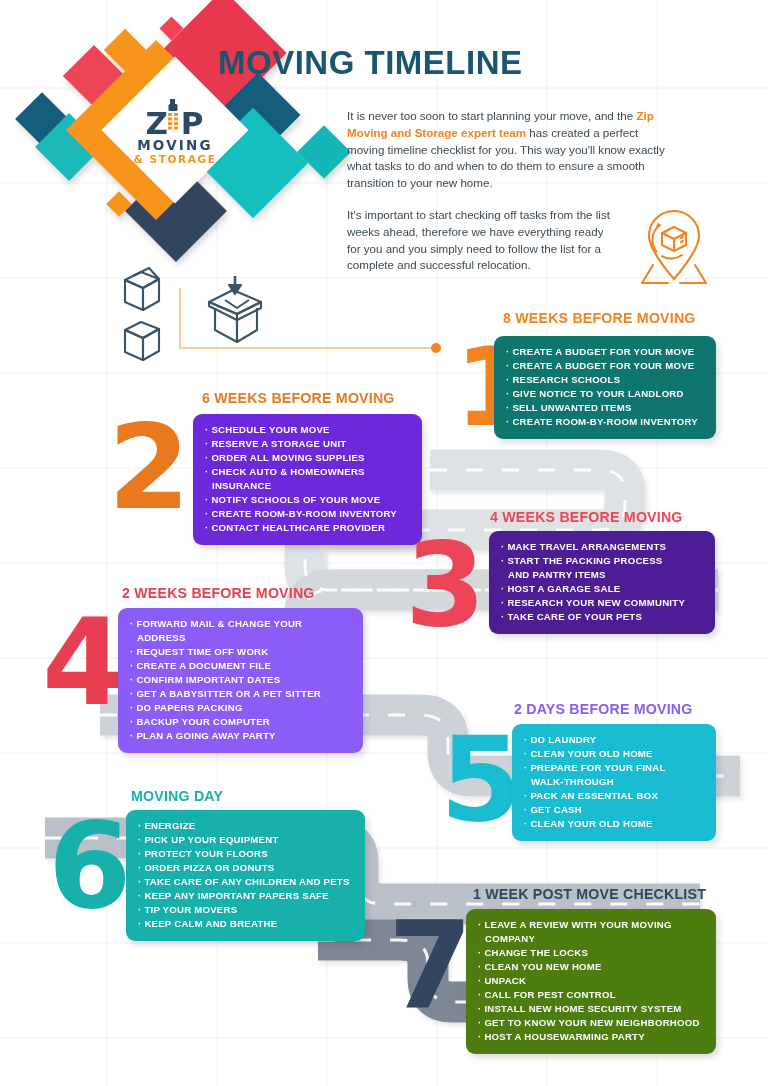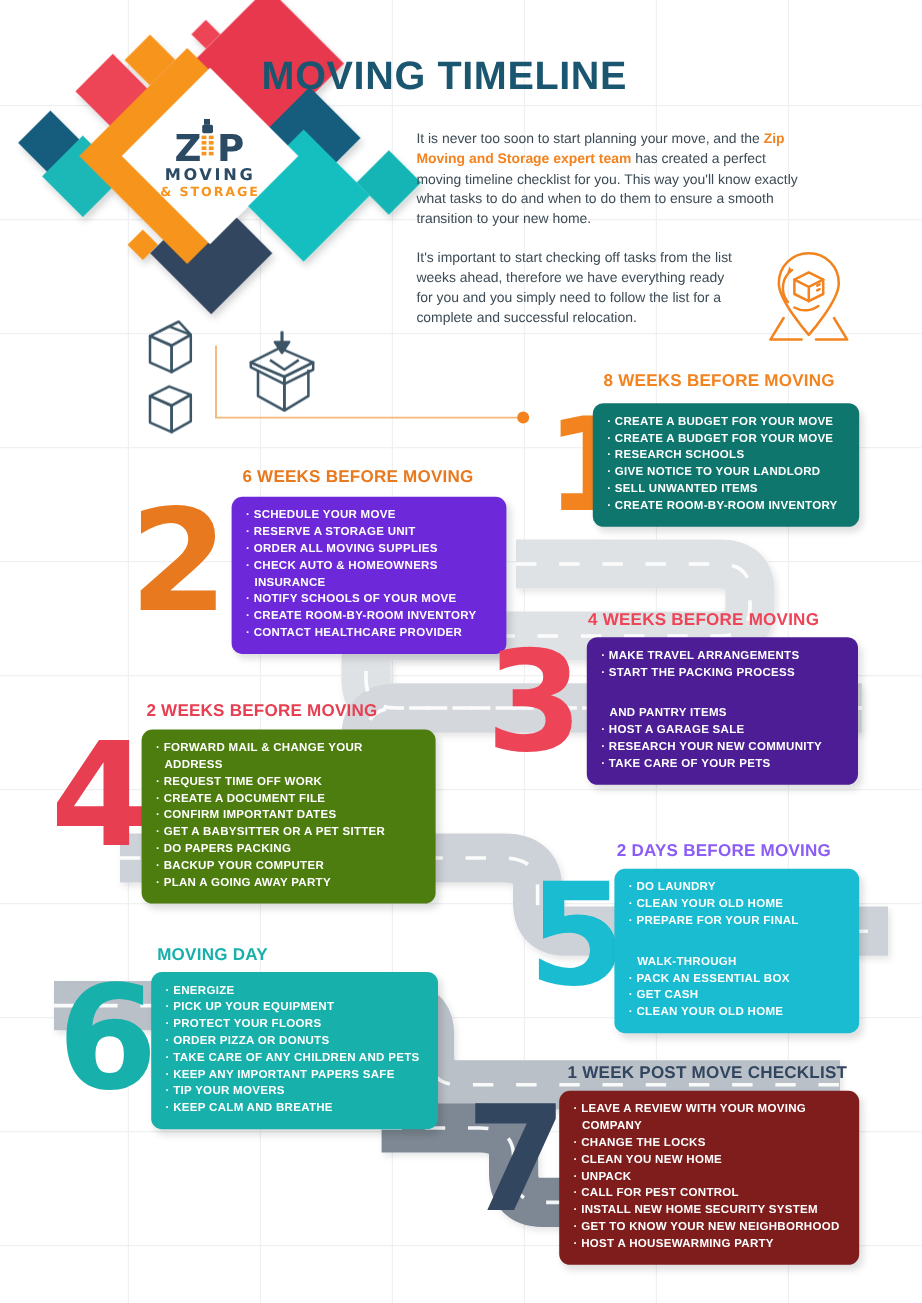--- a/index.html
+++ b/index.html
@@ -53,21 +53,21 @@
     padding:9px 12px 10px 12px;
     box-shadow:3px 4px 6px rgba(0,0,0,.13);
   }
   .card ul { list-style:none; }
   .card li {
     font-size:9.6px; font-weight:bold; color:#ffffff;
     letter-spacing:.25px; line-height:1.465;
     text-indent:-7px; padding-left:7px;
   }
   .card li::before { content:"\00B7  "; font-weight:bold; }
-  .card li.cont { text-indent:0; padding-left:7px;margin-top:20px; }
+  .card li.cont { text-indent:0; padding-left:7px; }
   .card li.cont::before { content:""; }
 </style>
 </head>
 <body>
 
 <svg id="grid" width="768" height="1086">
   <g stroke="#eef0f2" stroke-width="1" fill="none">
     <line x1="107" y1="0" x2="107" y2="1086"></line>
     <line x1="217" y1="0" x2="217" y2="1086"></line>
     <line x1="327" y1="0" x2="327" y2="1086"></line>
@@ -271,21 +271,21 @@
         <li>TAKE CARE OF YOUR PETS</li>
       </ul>
     </div>
   </div>
 
   <div class="step">
     <div class="step-title" style="left:122px;top:585px;color:#E83E51;">2 WEEKS BEFORE MOVING</div>
     <svg style="position:absolute;left:42px;top:598px;" width="105" height="120">
       <text x="0" y="106" font-family="DejaVu Sans, sans-serif" font-size="120" font-weight="bold" fill="#E83E51">4</text>
     </svg>
-    <div class="card" style="left:118px;top:608px;width:245px;background:#4d7c0f;">
+    <div class="card" style="left:118px;top:608px;width:245px;background:#8b5cf6;">
       <ul>
         <li>FORWARD MAIL &amp; CHANGE YOUR ADDRESS</li>
         <li>REQUEST TIME OFF WORK</li>
         <li>CREATE A DOCUMENT FILE</li>
         <li>CONFIRM IMPORTANT DATES</li>
         <li>GET A BABYSITTER OR A PET SITTER</li>
         <li>DO PAPERS PACKING</li>
         <li>BACKUP YOUR COMPUTER</li>
         <li>PLAN A GOING AWAY PARTY</li>
       </ul>
@@ -327,21 +327,21 @@
         <li>KEEP CALM AND BREATHE</li>
       </ul>
     </div>
   </div>
 
   <div class="step">
     <div class="step-title" style="left:473px;top:886px;color:#33465F;">1 WEEK POST MOVE CHECKLIST</div>
     <svg style="position:absolute;left:388px;top:900px;" width="105" height="122">
       <text x="0" y="108" font-family="DejaVu Sans, sans-serif" font-size="122" font-weight="bold" fill="#33465F">7</text>
     </svg>
-    <div class="card" style="left:466px;top:909px;width:250px;background:#7f1d1d;">
+    <div class="card" style="left:466px;top:909px;width:250px;background:#4d7c0f;">
       <ul>
         <li>LEAVE A REVIEW WITH YOUR MOVING COMPANY</li>
         <li>CHANGE THE LOCKS</li>
         <li>CLEAN YOU NEW HOME</li>
         <li>UNPACK</li>
         <li>CALL FOR PEST CONTROL</li>
         <li>INSTALL NEW HOME SECURITY SYSTEM</li>
         <li>GET TO KNOW YOUR NEW NEIGHBORHOOD</li>
         <li>HOST A HOUSEWARMING PARTY</li>
       </ul>

